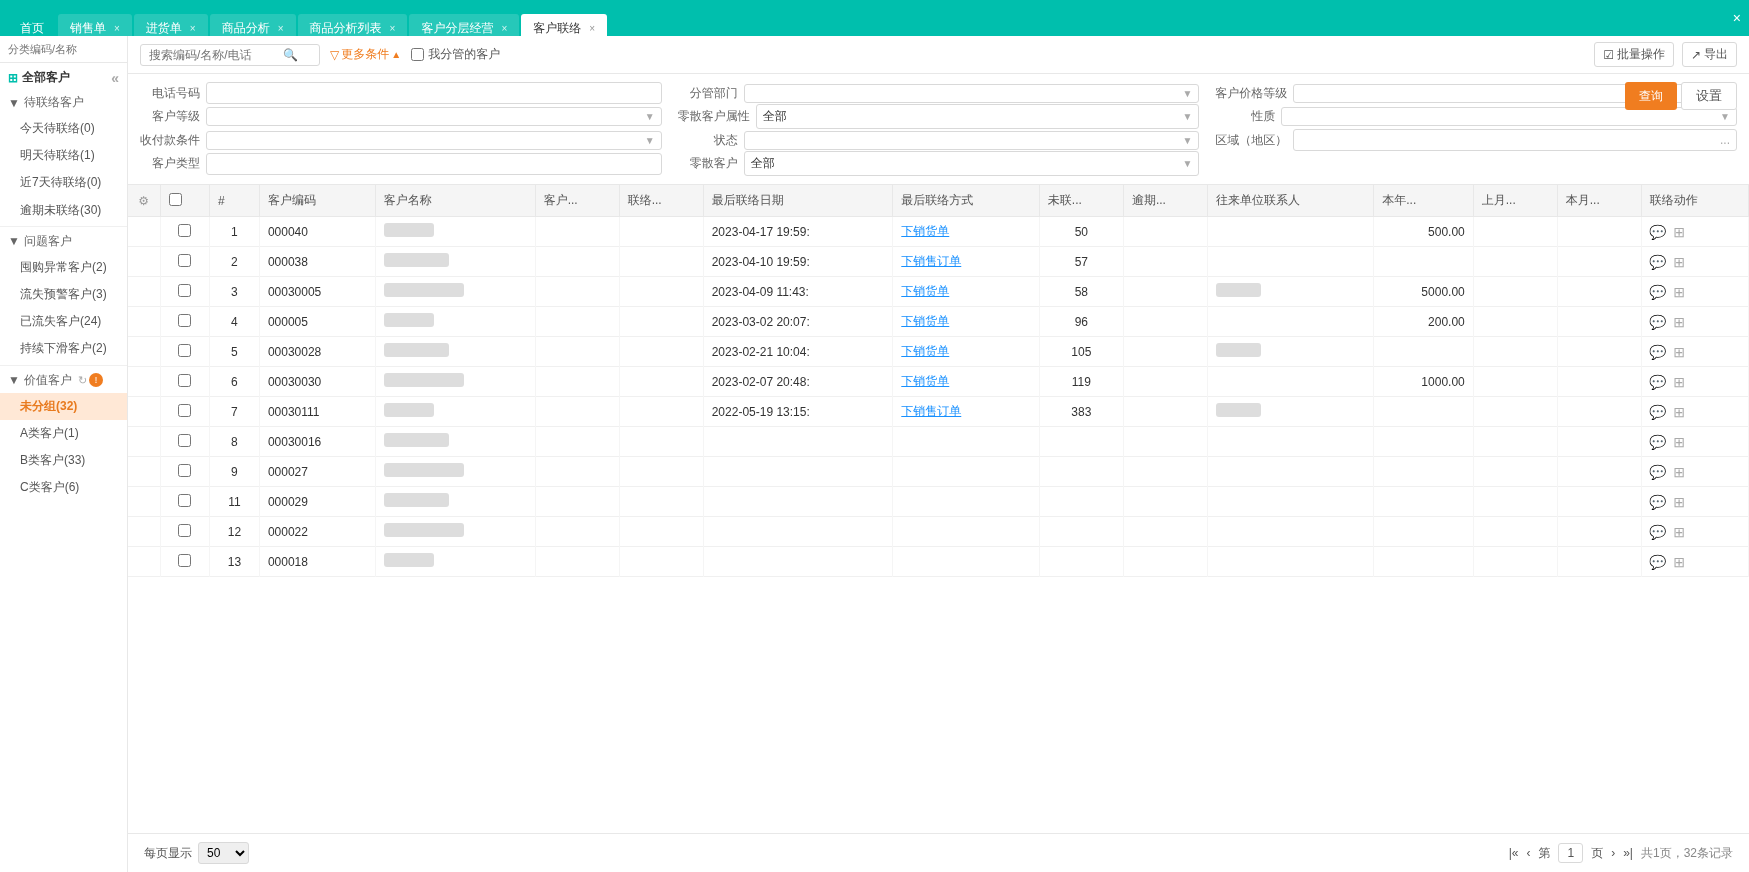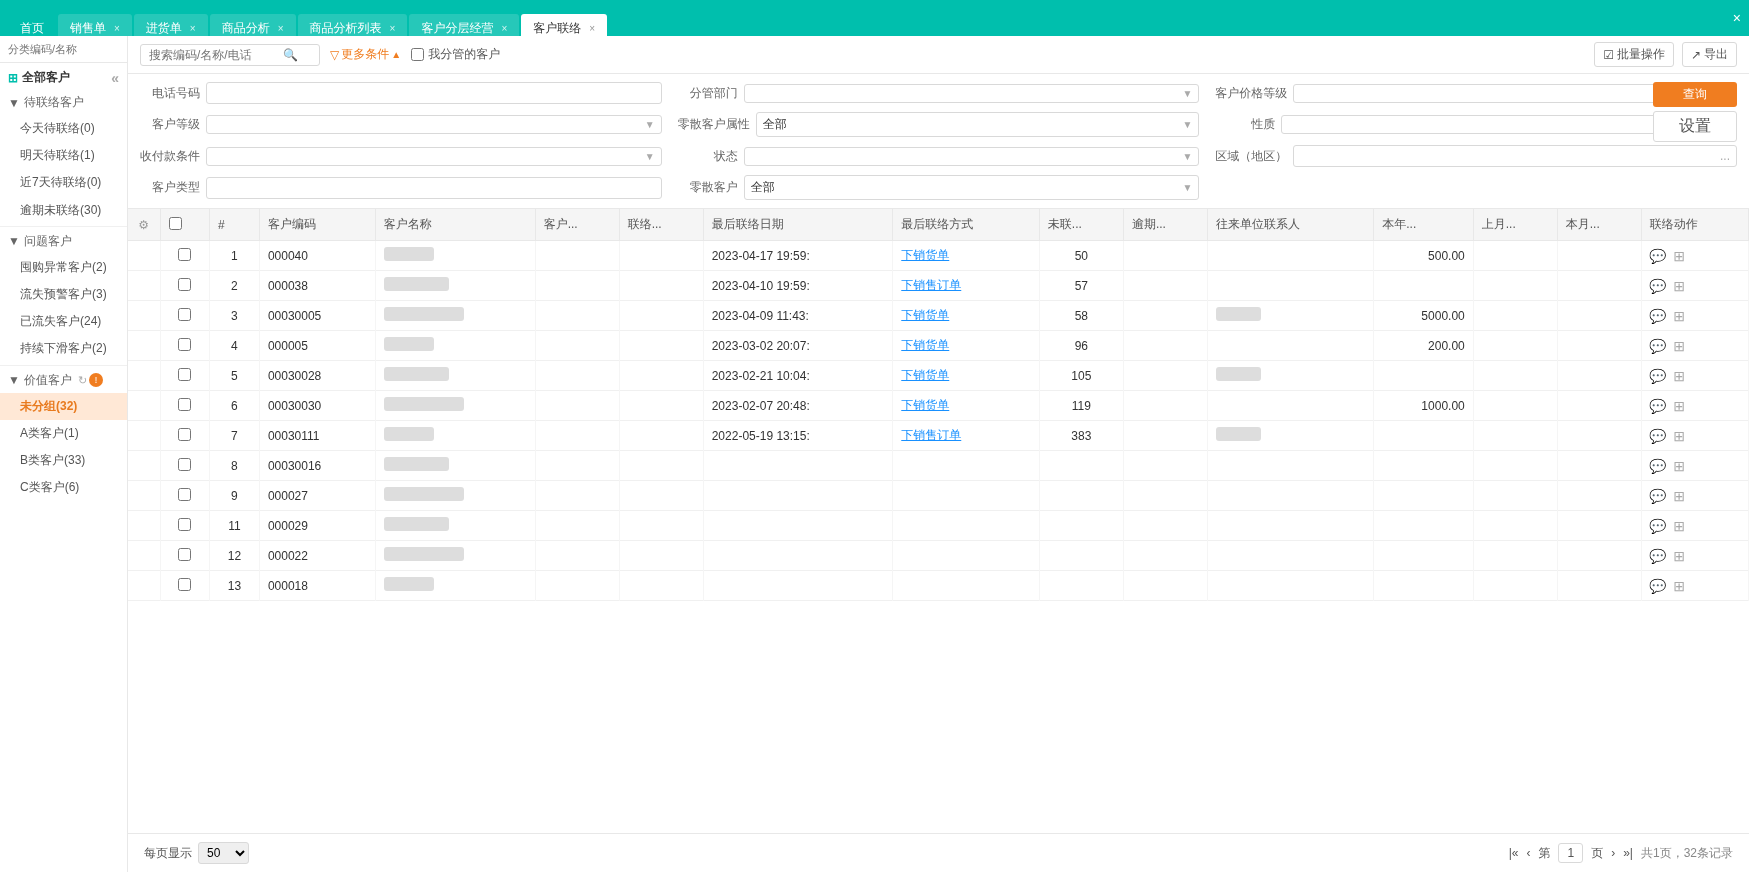--- a/index.html
+++ b/index.html
@@ -121,21 +121,21 @@
     .btn-batch { display: flex; align-items: center; gap: 3px; color: #555; cursor: pointer; border: 1px solid #d9d9d9; padding: 3px 8px; border-radius: 3px; }
     .btn-export { display: flex; align-items: center; gap: 3px; color: #555; cursor: pointer; border: 1px solid #d9d9d9; padding: 3px 8px; border-radius: 3px; }
 
     
     .advanced-filter {
       background: #fff;
       border-bottom: 1px solid #e8e8e8;
       padding: 8px 12px;
       display: grid;
       grid-template-columns: 1fr 1fr 1fr;
-      gap: 8px 16px;
+      gap: 0 16px;
       position: relative;
     }
     .filter-row { display: flex; align-items: center; gap: 6px; }
     .filter-label { color: #666; font-size: 12px; white-space: nowrap; min-width: 60px; text-align: right; }
     .filter-input {
       flex: 1;
       border: 1px solid #d9d9d9;
       border-radius: 3px;
       padding: 3px 6px;
       font-size: 12px;
@@ -150,38 +150,38 @@
       font-size: 12px;
       outline: none;
       color: #333;
       display: flex;
       align-items: center;
       justify-content: space-between;
       cursor: pointer;
       background: #fff;
     }
     .filter-select .arrow { color: #aaa; font-size: 10px; }
-    .filter-btn-group { position: absolute; right: 12px; top: 8px; display: flex; flex-direction: column; gap: 4px; }
+    .filter-btn-group { position: absolute; right: 12px; top: 8px; display: flex; gap: 4px; }
     .btn-query {
       background: #f07d20;
       color: #fff;
       border: none;
       border-radius: 3px;
       padding: 4px 14px;
       cursor: pointer;
       font-size: 12px;
     }
     .btn-reset {
       background: #fff;
       color: #555;
       border: 1px solid #d9d9d9;
       border-radius: 3px;
-      padding: 4px 25px;
+      padding: 4px 14px;
       cursor: pointer;
-      font-size: 16px;
+      font-size: 13px;
     }
 
     
     .table-area { flex: 1; overflow: auto; background: #fff; }
     table { width: 100%; border-collapse: collapse; min-width: 1200px; }
     thead th {
       background: #f5f5f5;
       border-bottom: 1px solid #e8e8e8;
       border-right: 1px solid #e8e8e8;
       padding: 7px 8px;

